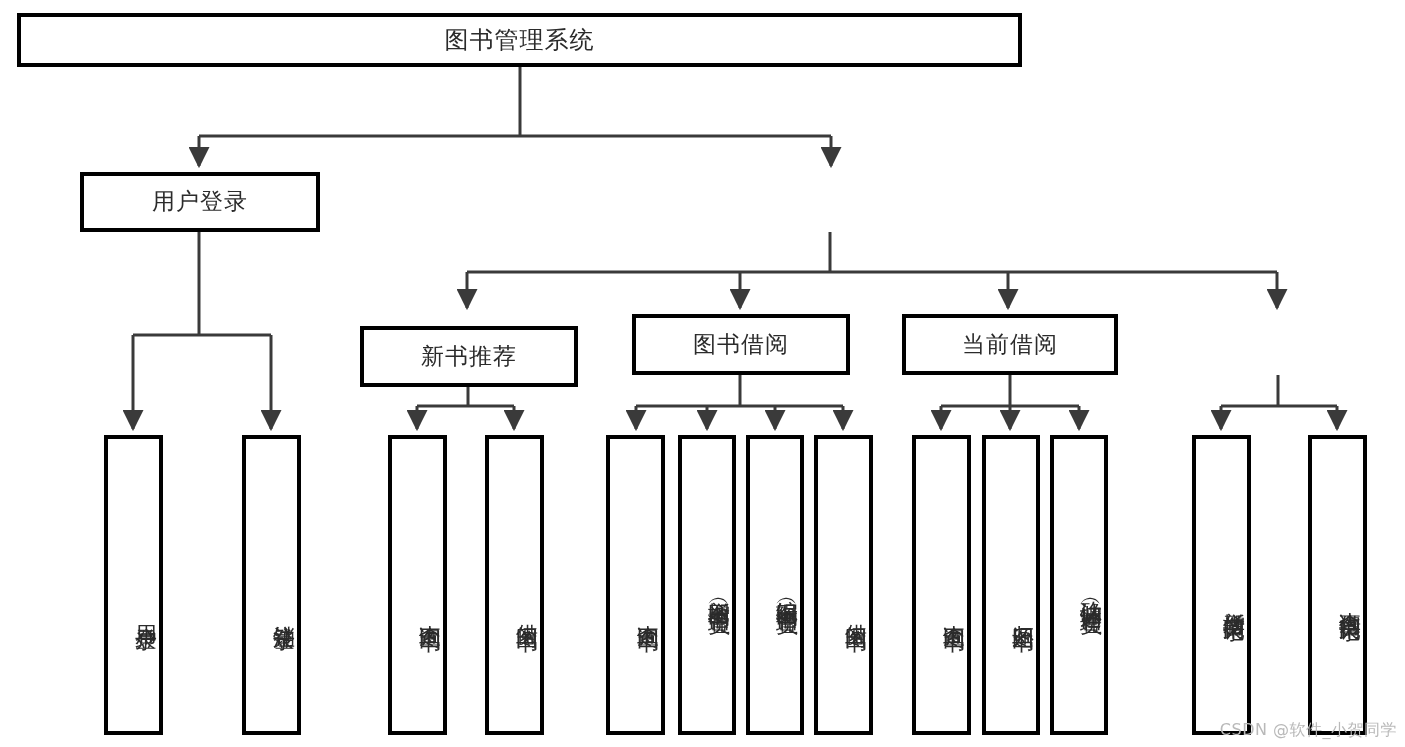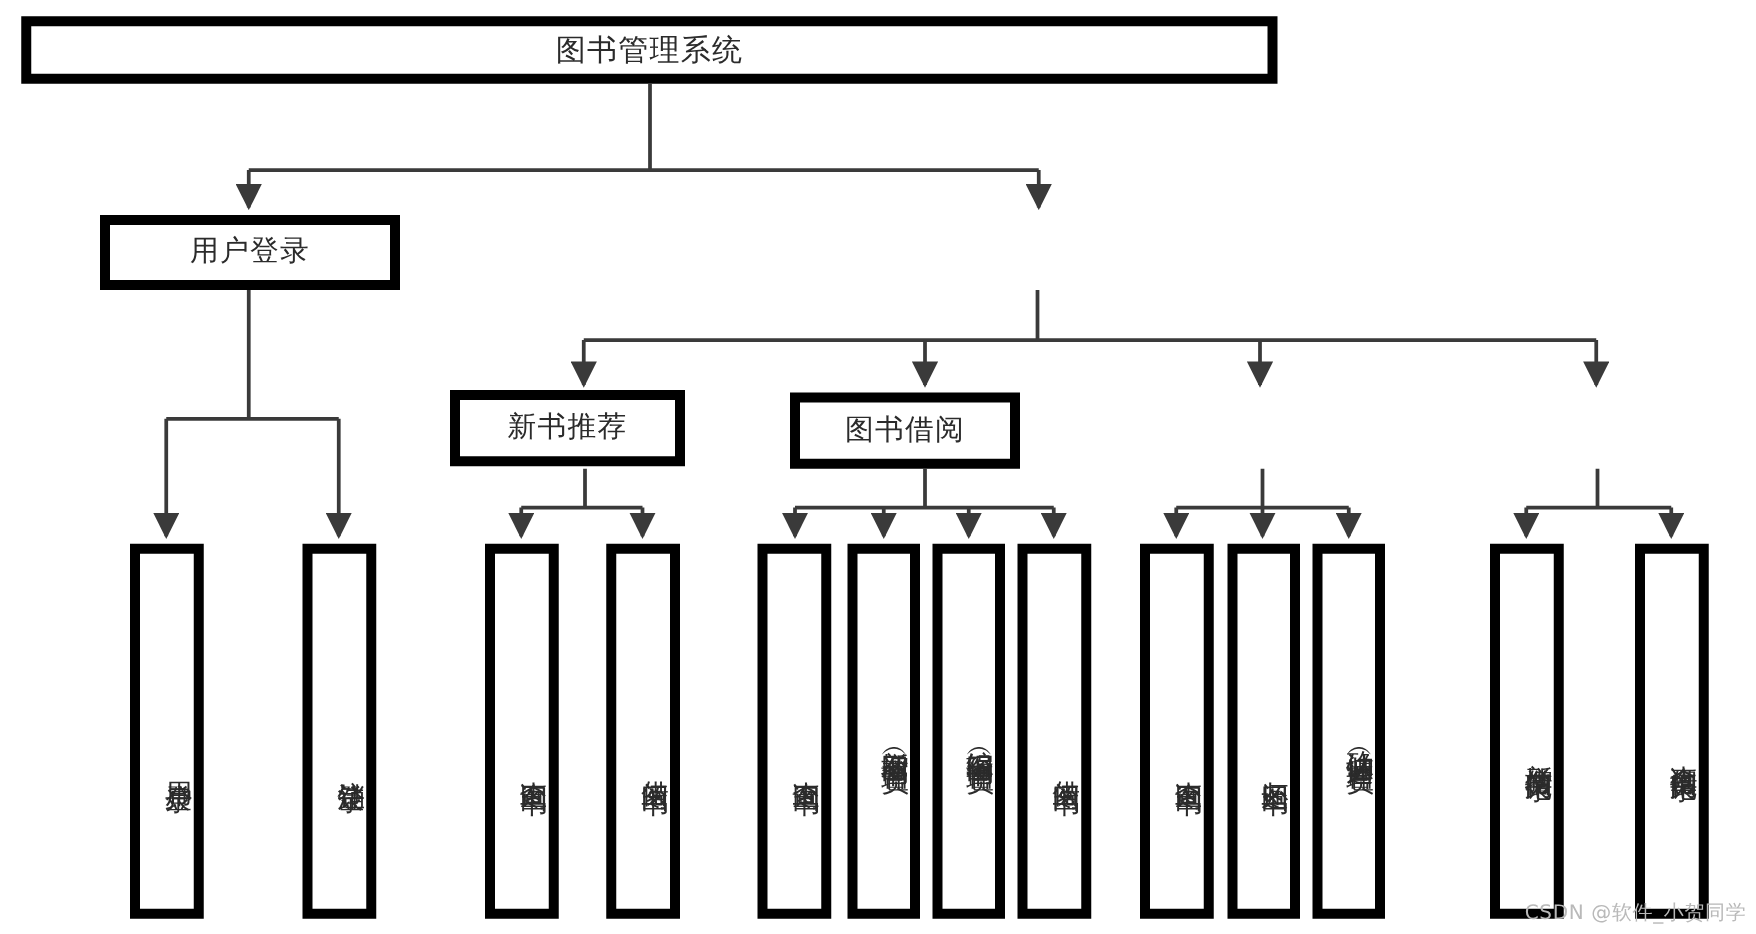--- a/index.html
+++ b/index.html
@@ -22,21 +22,21 @@
     position: absolute;
     left: 0;
     top: 0;
     width: 1405px;
     height: 747px;
     pointer-events: none;
   }
   .node {
     position: absolute;
     box-sizing: border-box;
-    border: 8px solid #000000;
+    border: 4px solid #000000;
     background: #ffffff;
     display: flex;
     align-items: center;
     justify-content: center;
     color: #2b2b2b;
     z-index: 2;
   }
   .node.horiz {
     font-size: 23px;
     line-height: 1.2;
@@ -135,25 +135,28 @@
   </svg>
 
   <div class="node horiz root" style="left:17px; top:13px; width:1005px; height:54px;">
     <span>图书管理系统</span>
   </div>
 
   <div class="node horiz" style="left:80px; top:172px; width:240px; height:60px;">
     <span>用户登录</span>
   </div>
 
-  <div class="node horiz" style="left:360px; top:312px; width:188px; height:61px;">
+  <div class="node horiz" style="left:360px; top:326px; width:218px; height:61px;">
     <span>新书推荐</span>
   </div>
-  <div class="node horiz" style="left:632px; top:314px; width:184px; height:61px;">
+  <div class="node horiz" style="left:632px; top:314px; width:218px; height:61px;">
     <span>图书借阅</span>
+  </div>
+  <div class="node horiz" style="left:902px; top:314px; width:216px; height:61px;">
+    <span>当前借阅</span>
   </div>
 
   <div class="node vert" style="left:104px; top:435px; width:59px; height:300px;">
     <span class="vtext">用户登录</span>
   </div>
   <div class="node vert" style="left:242px; top:435px; width:59px; height:300px;">
     <span class="vtext">注销登录</span>
   </div>
 
   <div class="node vert" style="left:388px; top:435px; width:59px; height:300px;">

